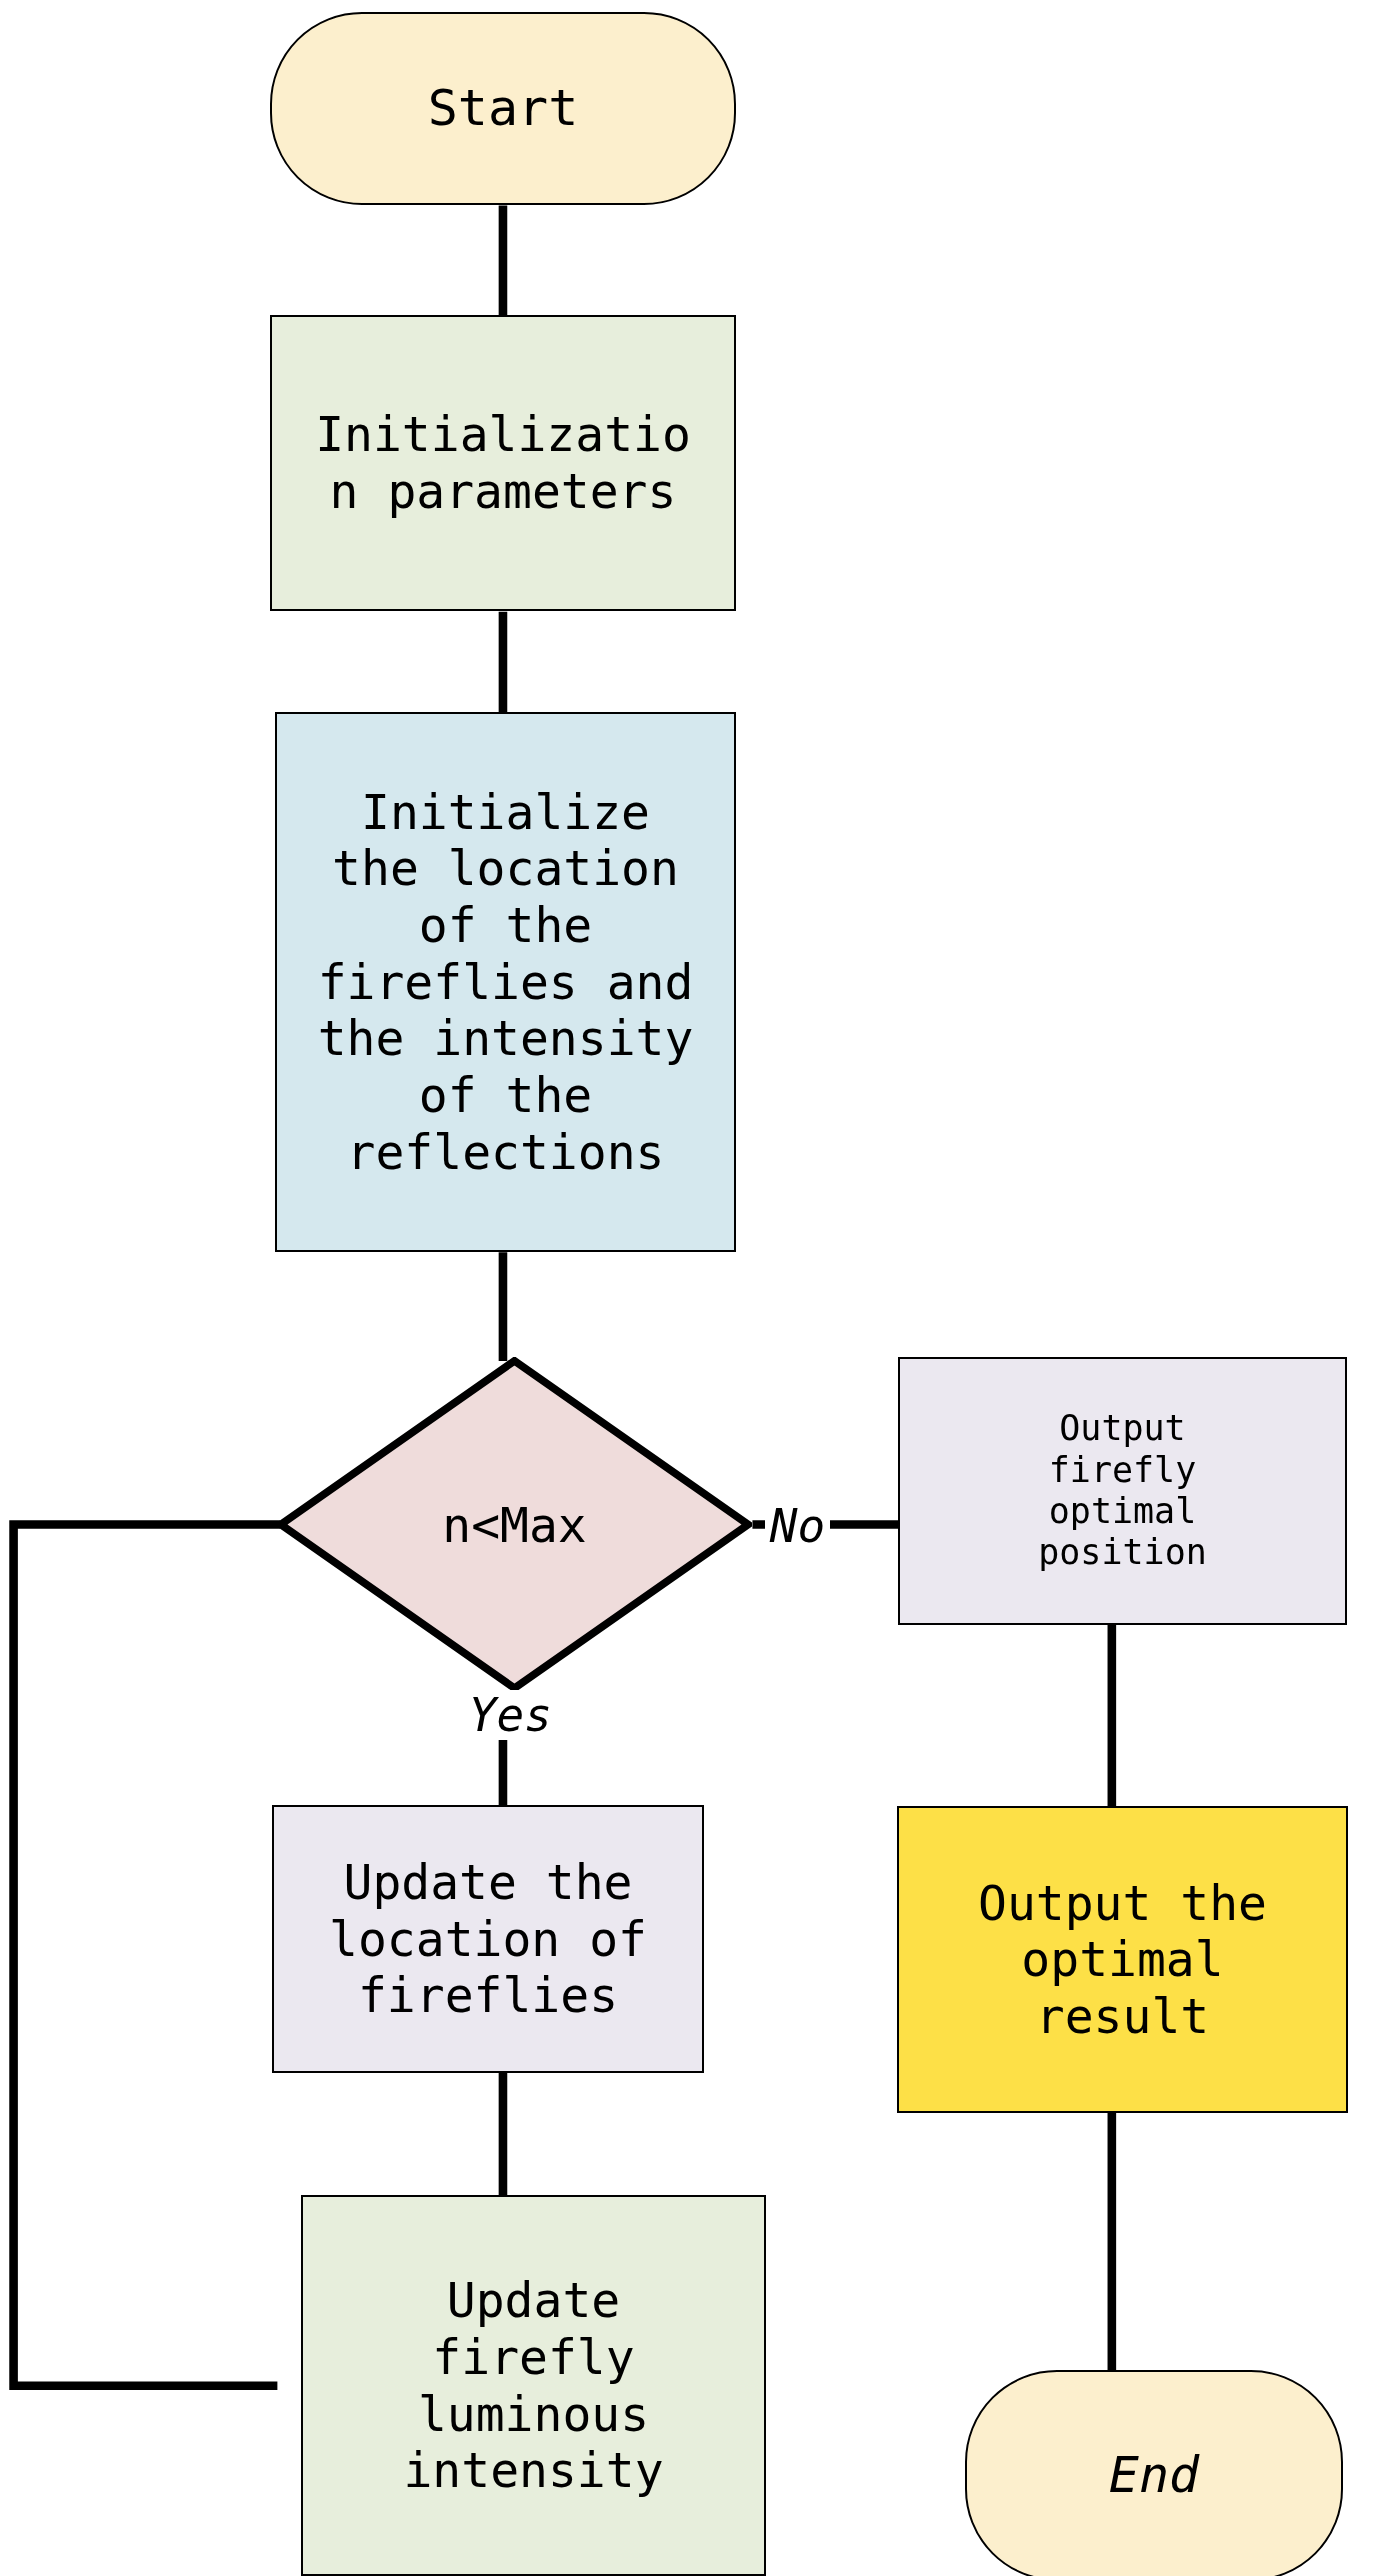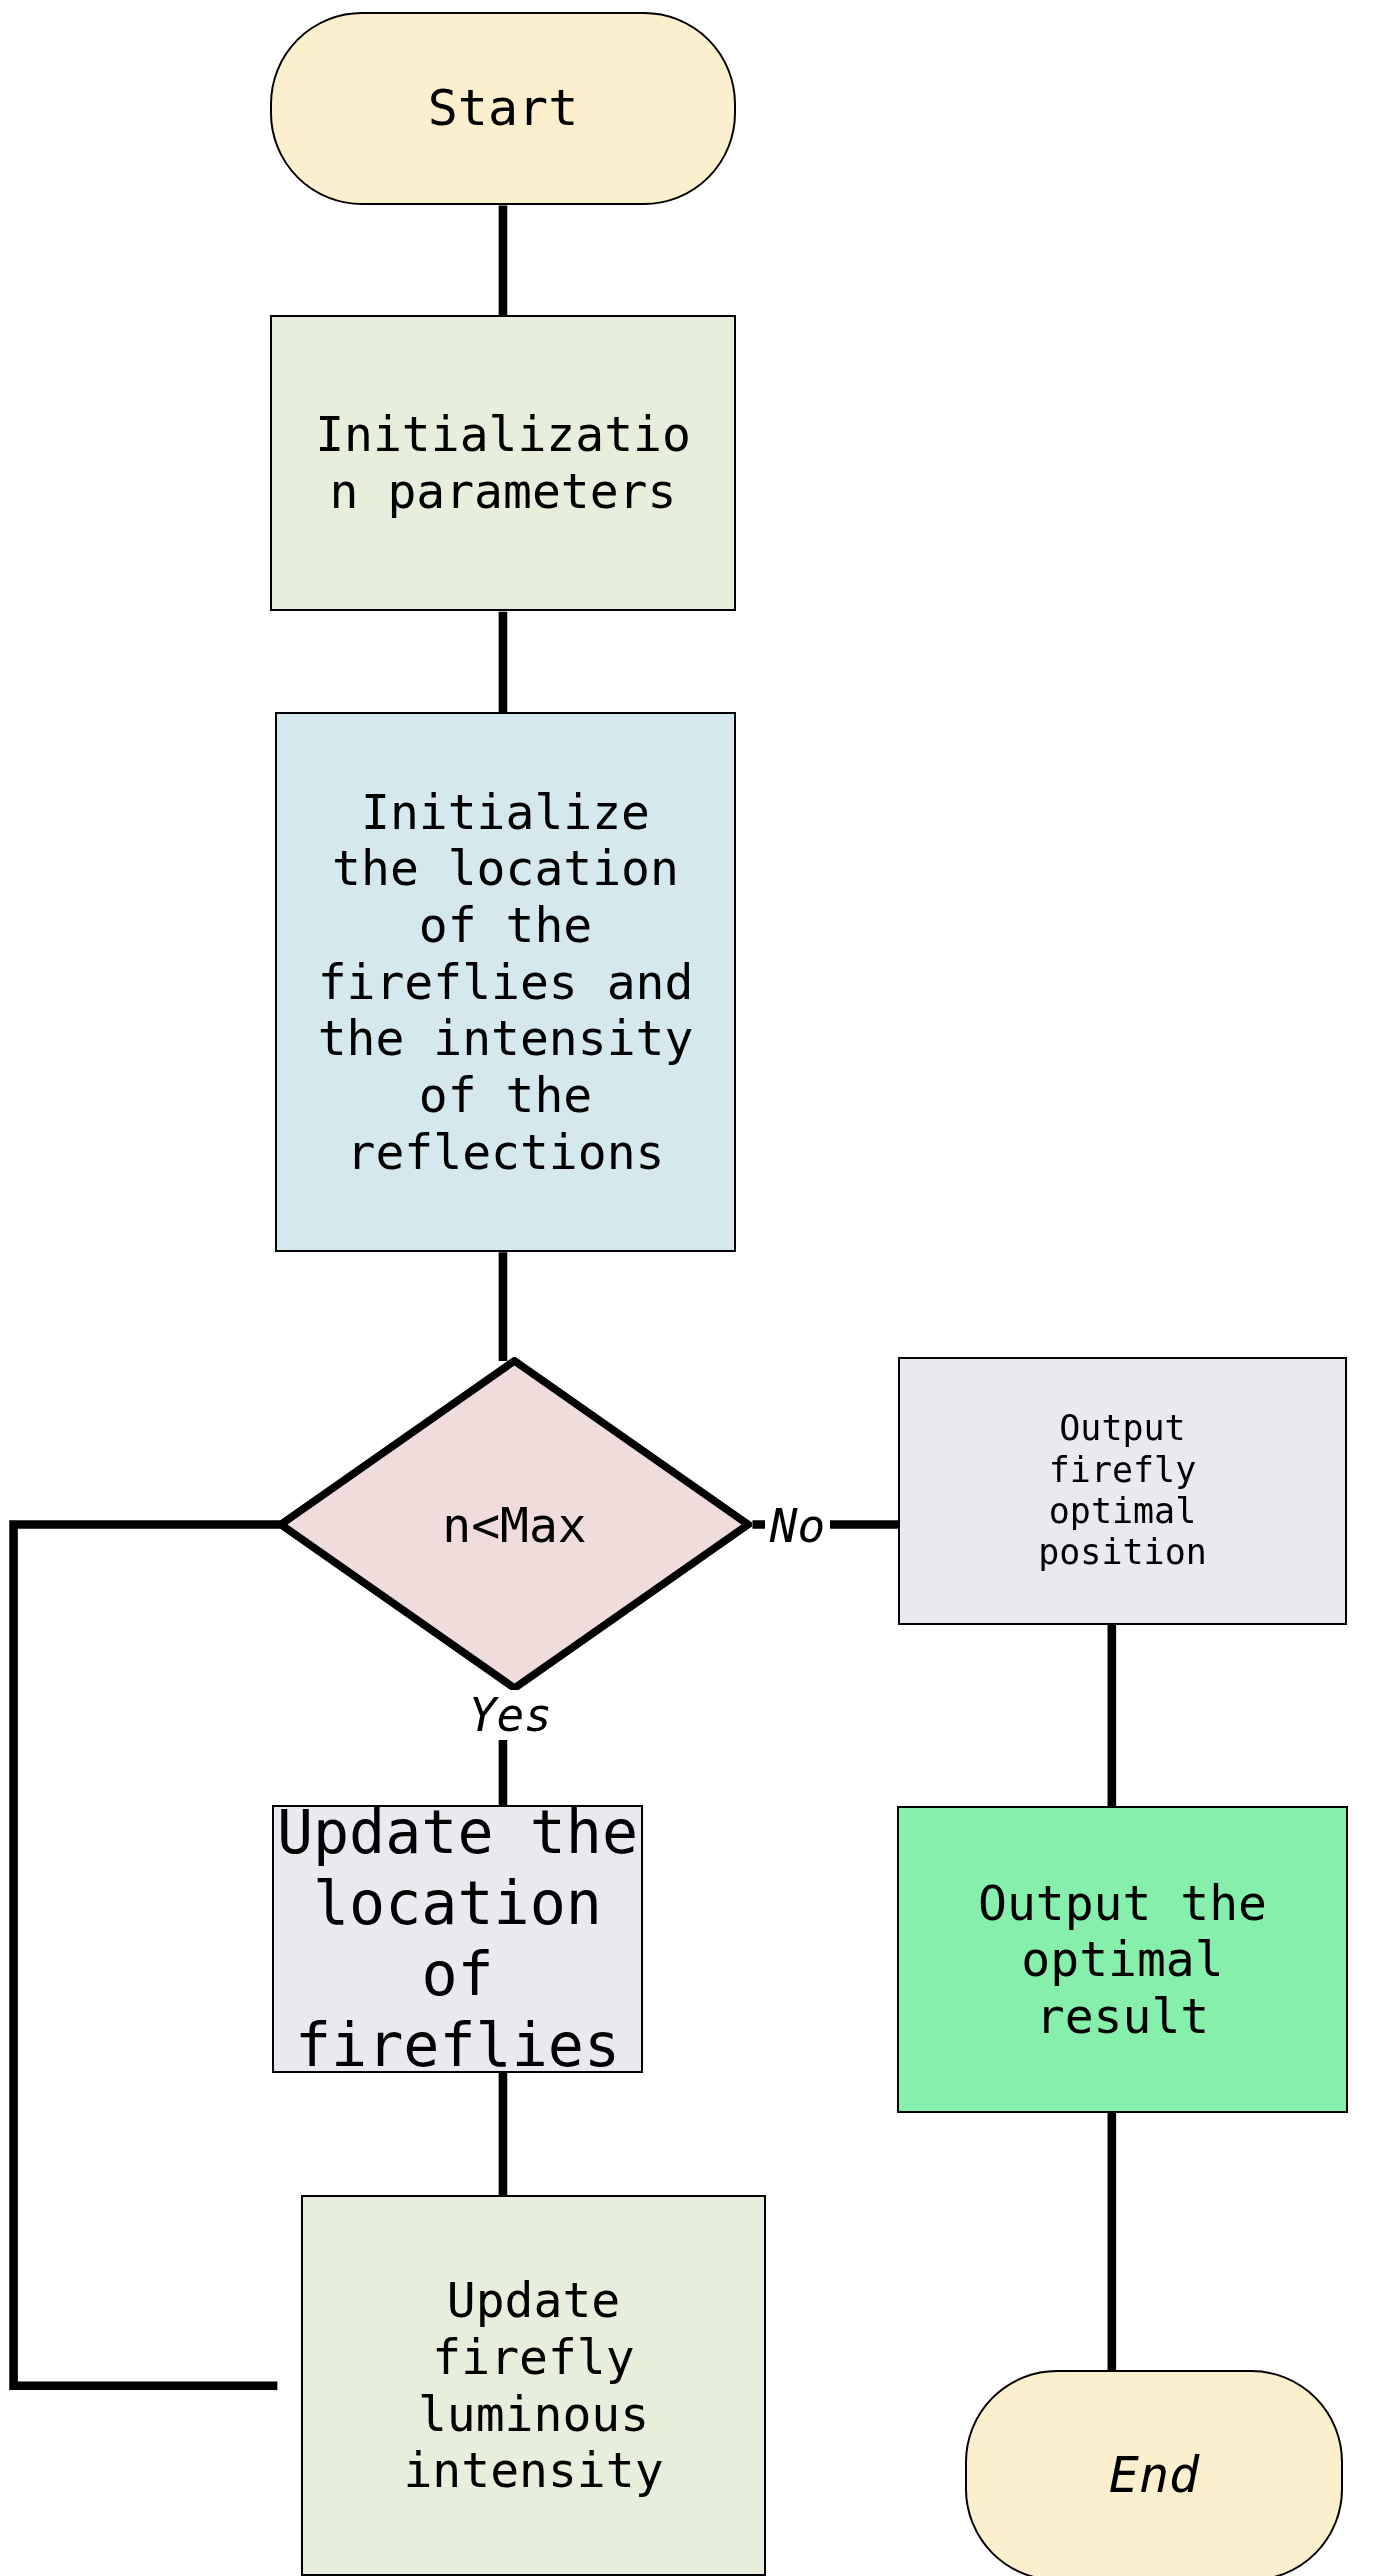--- a/index.html
+++ b/index.html
@@ -42,21 +42,21 @@
     white-space:nowrap;
     padding:1.9px 4.8px;
     font-style:italic;
   }
 
   
   #node-start      { left:270px;  top:12.4px;   width:466px; height:193px; font-size:50px; }
   #node-init-params{ left:270px;  top:315px;  width:466px; height:296px; font-size:48px; }
   #node-init-loc   { left:275px;  top:712px;  width:461px; height:540px; font-size:48px; }
   #node-out-pos    { left:898px;  top:1357px; width:449px; height:268px; font-size:35px; }
-  #node-update-loc { left:272px;  top:1805px; width:371px; height:268px; font-size:60px; }
+  #node-update-loc { left:272px;  top:1805px; width:432px; height:268px; font-size:48px; }
   #node-out-result { left:897px;  top:1806px; width:451px; height:307px; font-size:48px; }
   #node-update-int { left:277px;  top:2195px; width:465px; height:381px; font-size:48px;margin-left:24px; }
   #node-end        { left:965px; top:2370px; width:378px; height:211px; font-size:50px;font-style:italic; }
 
   
   #node-decision{
     position:absolute;
     left:277px; top:1357px;
     width:475px; height:335px;
     z-index:3;
@@ -125,21 +125,21 @@
 
   <div class="node" id="node-out-pos" style="background:#EBE8F0">Output
 firefly
 optimal
 position</div>
 
   <div class="node" id="node-update-loc" style="background:#EBE8F0">Update the
 location of
 fireflies</div>
 
-  <div class="node" id="node-out-result" style="background:#86efac">Output the
+  <div class="node" id="node-out-result" style="background:#fde047">Output the
 optimal
 result</div>
 
   <div class="node" id="node-update-int" style="background:#E7EEDC">Update
 firefly
 luminous
 intensity</div>
 
   <div class="node term" id="node-end" style="background:#FCEFCD">End</div>
 

